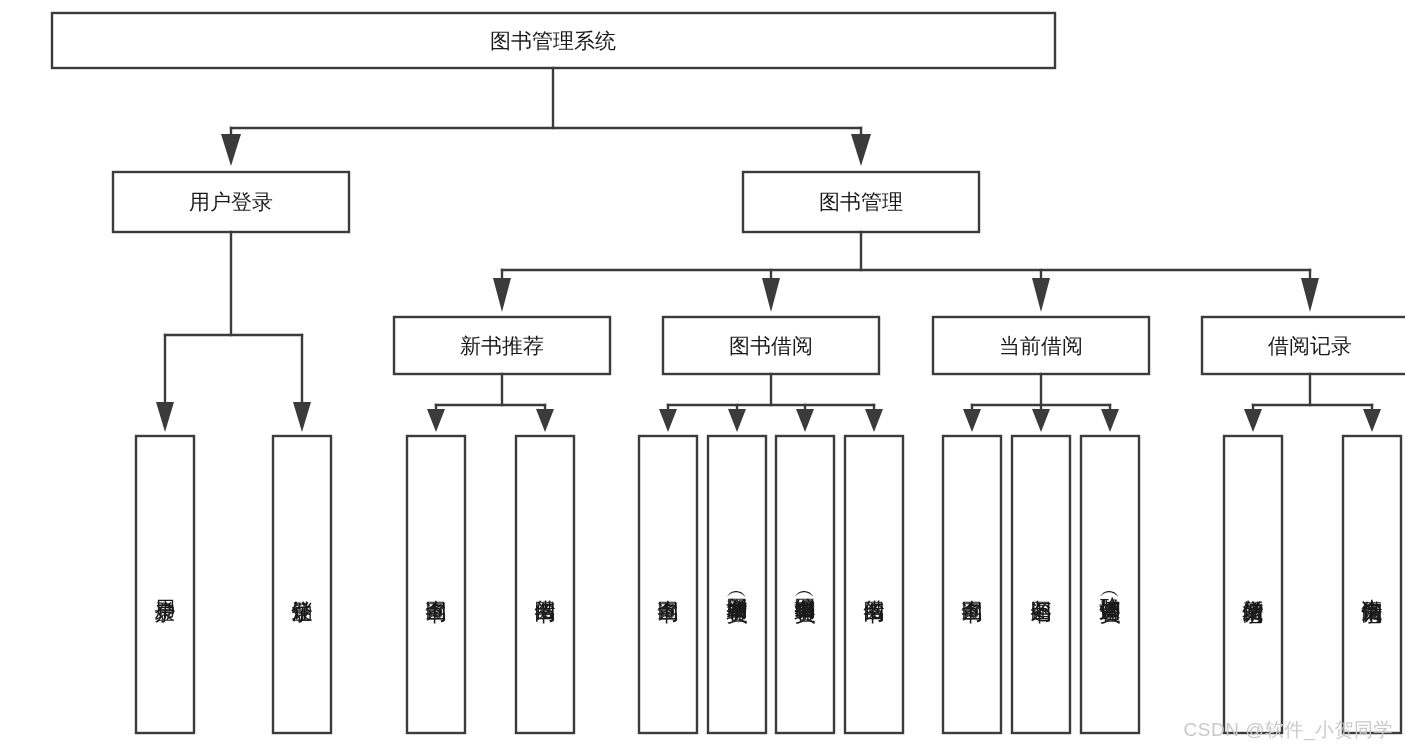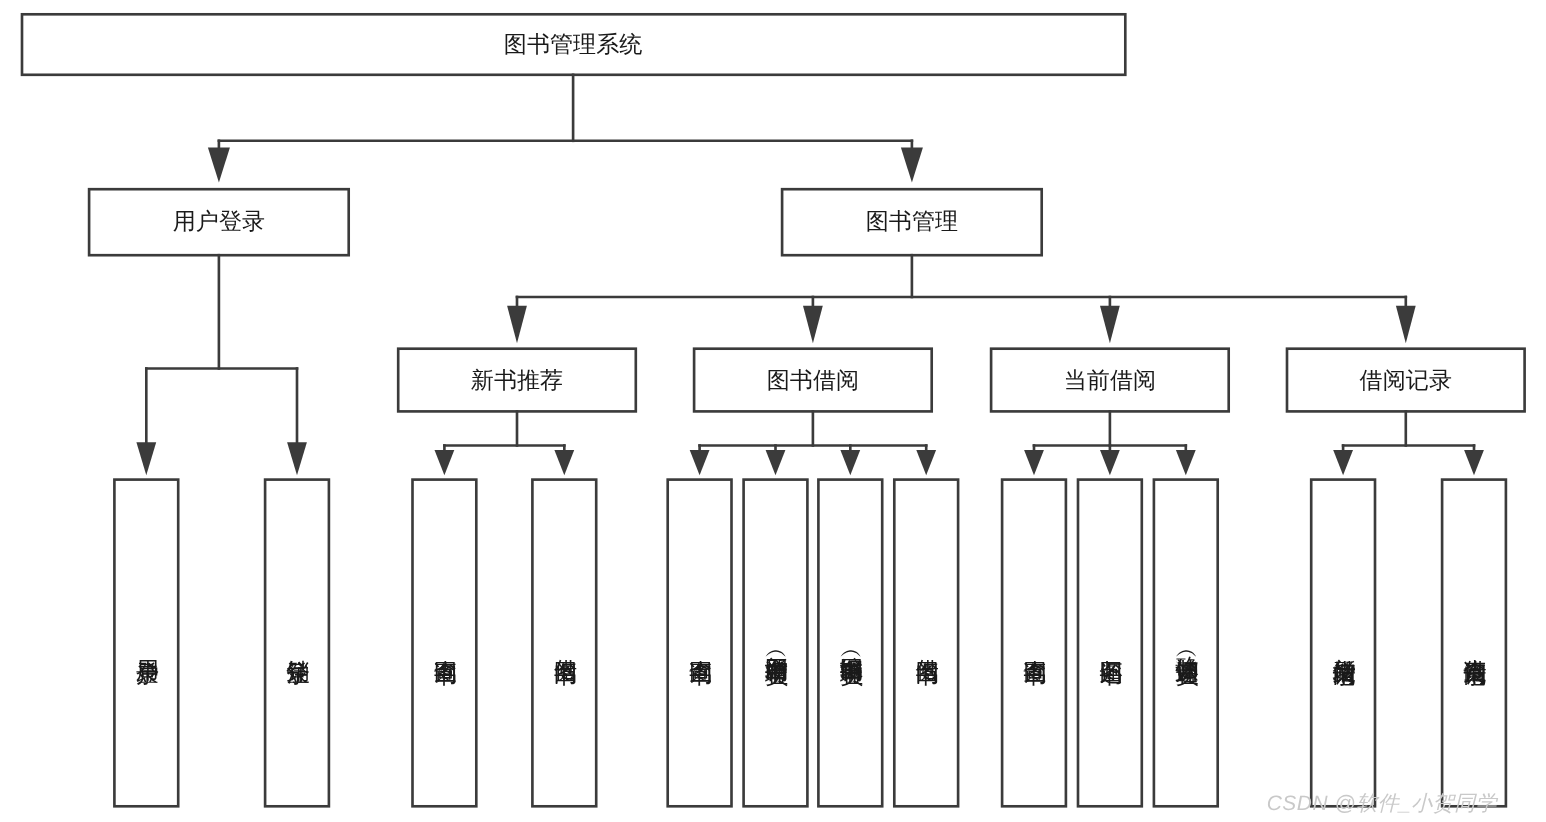--- a/index.html
+++ b/index.html
@@ -11,20 +11,21 @@
     width: 1405px;
     height: 747px;
     font-family: "Liberation Sans", "DejaVu Sans", sans-serif;
     overflow: hidden;
     position: relative;
   }
   #diagram-root {
     position: relative;
     width: 1369px;
     height: 747px;
+    margin-left: 32px;
   }
   svg.diagram-canvas {
     position: absolute;
     left: 0;
     top: 0;
     width: 1405px;
     height: 747px;
   }
   .node-box {
     fill: #ffffff;
@@ -73,21 +74,20 @@
   }
   .watermark {
     position: absolute;
     right: 8px;
     bottom: 4px;
     font-family: "Liberation Sans", "DejaVu Sans", sans-serif;
     font-size: 19px;
     color: #c9c9c9;
     letter-spacing: 0.5px;
     user-select: none;
-    font-style: italic;
   }
 </style>
 </head>
 <body>
 
 <div id="diagram-root">
 
   <svg class="diagram-canvas" viewBox="0 0 1405 747">
 
     <rect class="node-box" x="20" y="13" width="1003" height="55"></rect>

